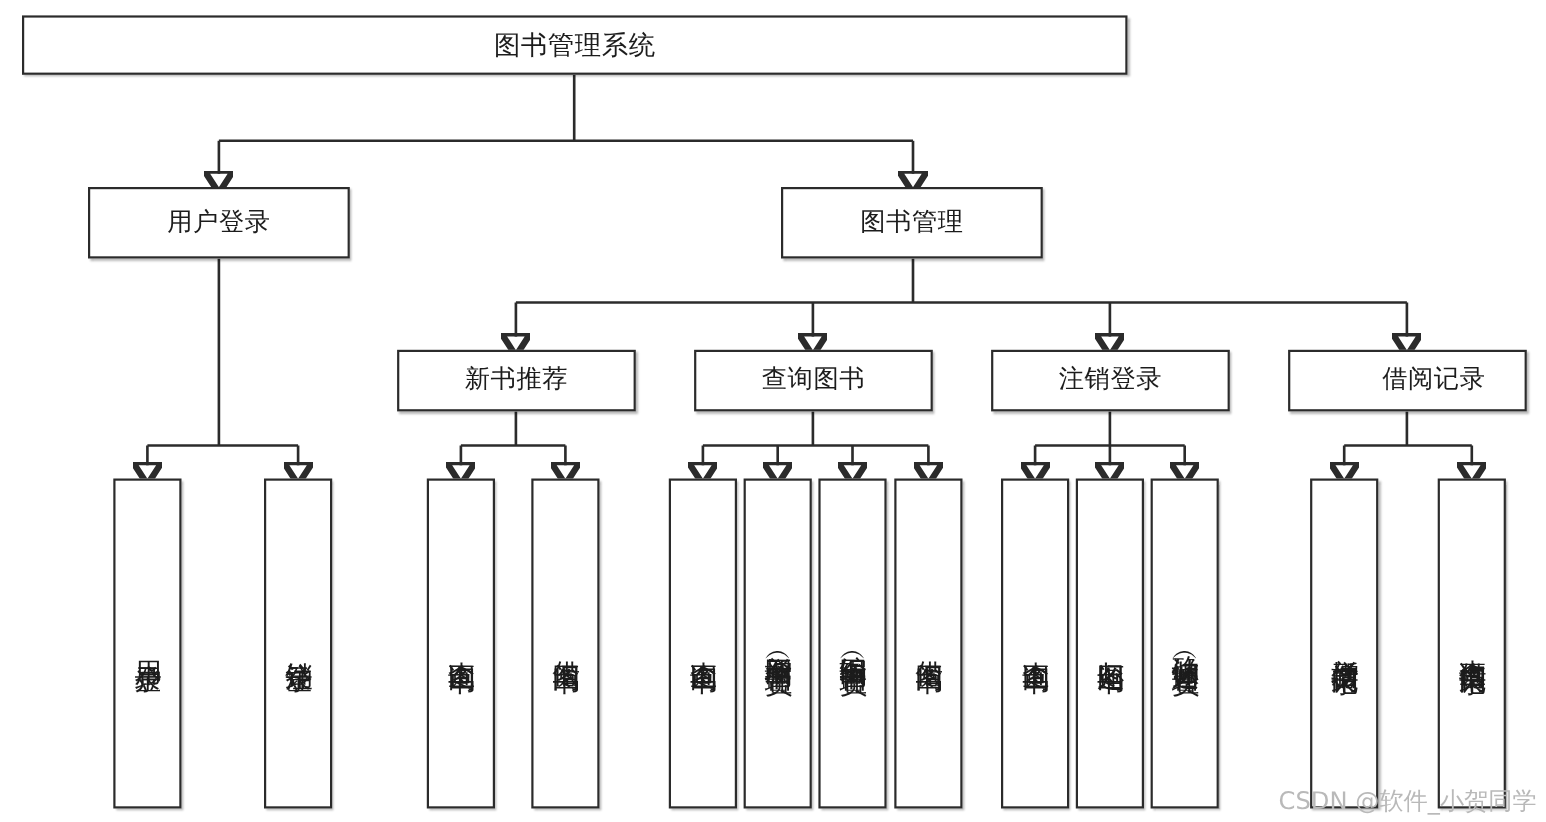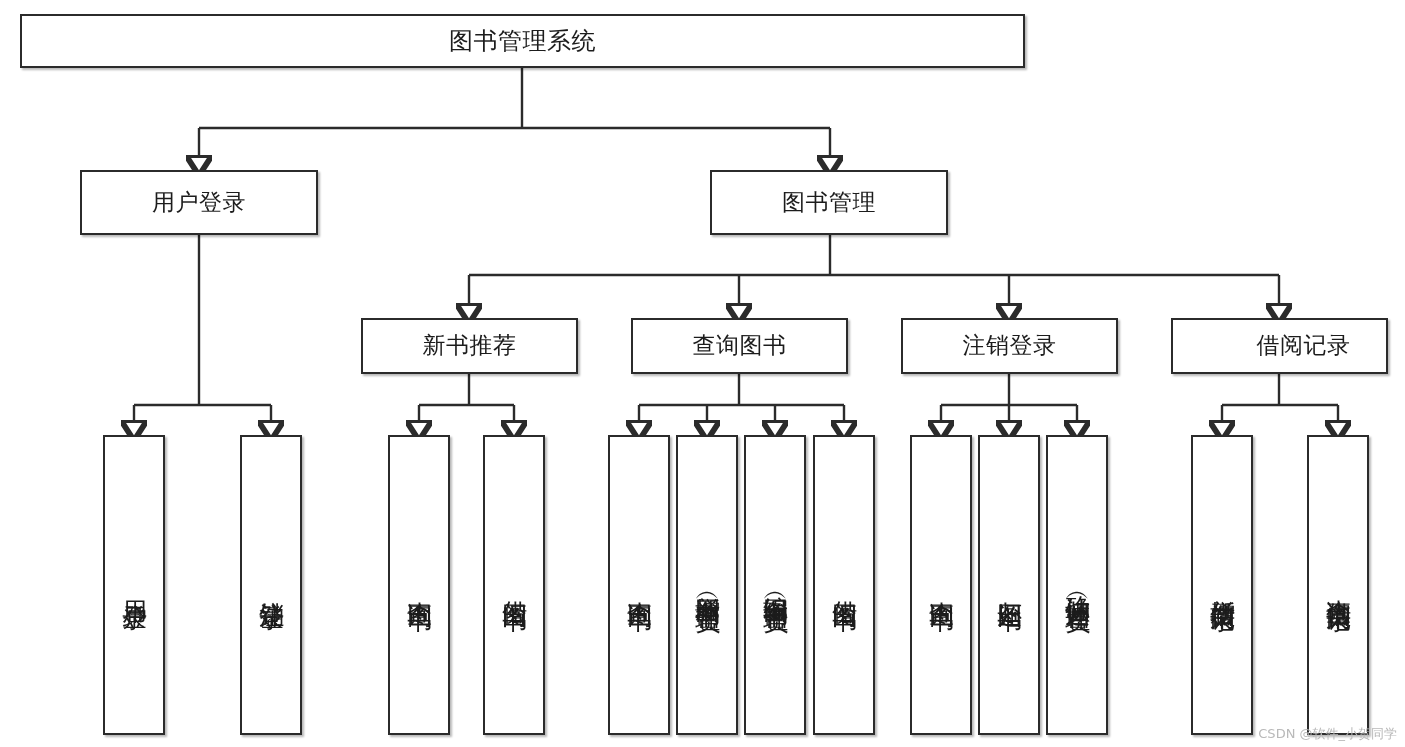--- a/index.html
+++ b/index.html
@@ -72,21 +72,21 @@
     stroke: #2b2b2b;
     stroke-width: 2.4;
     fill: none;
   }
 
   
   #watermark {
     position: absolute;
     right: 8px;
     bottom: 4px;
-    font-size: 13px;
+    font-size: 22px;
     color: #b9b9b9;
     white-space: nowrap;
     font-family: "DejaVu Sans", "Liberation Sans", sans-serif;
   }
 </style>
 </head>
 <body>
 
 <div id="canvas">
 

